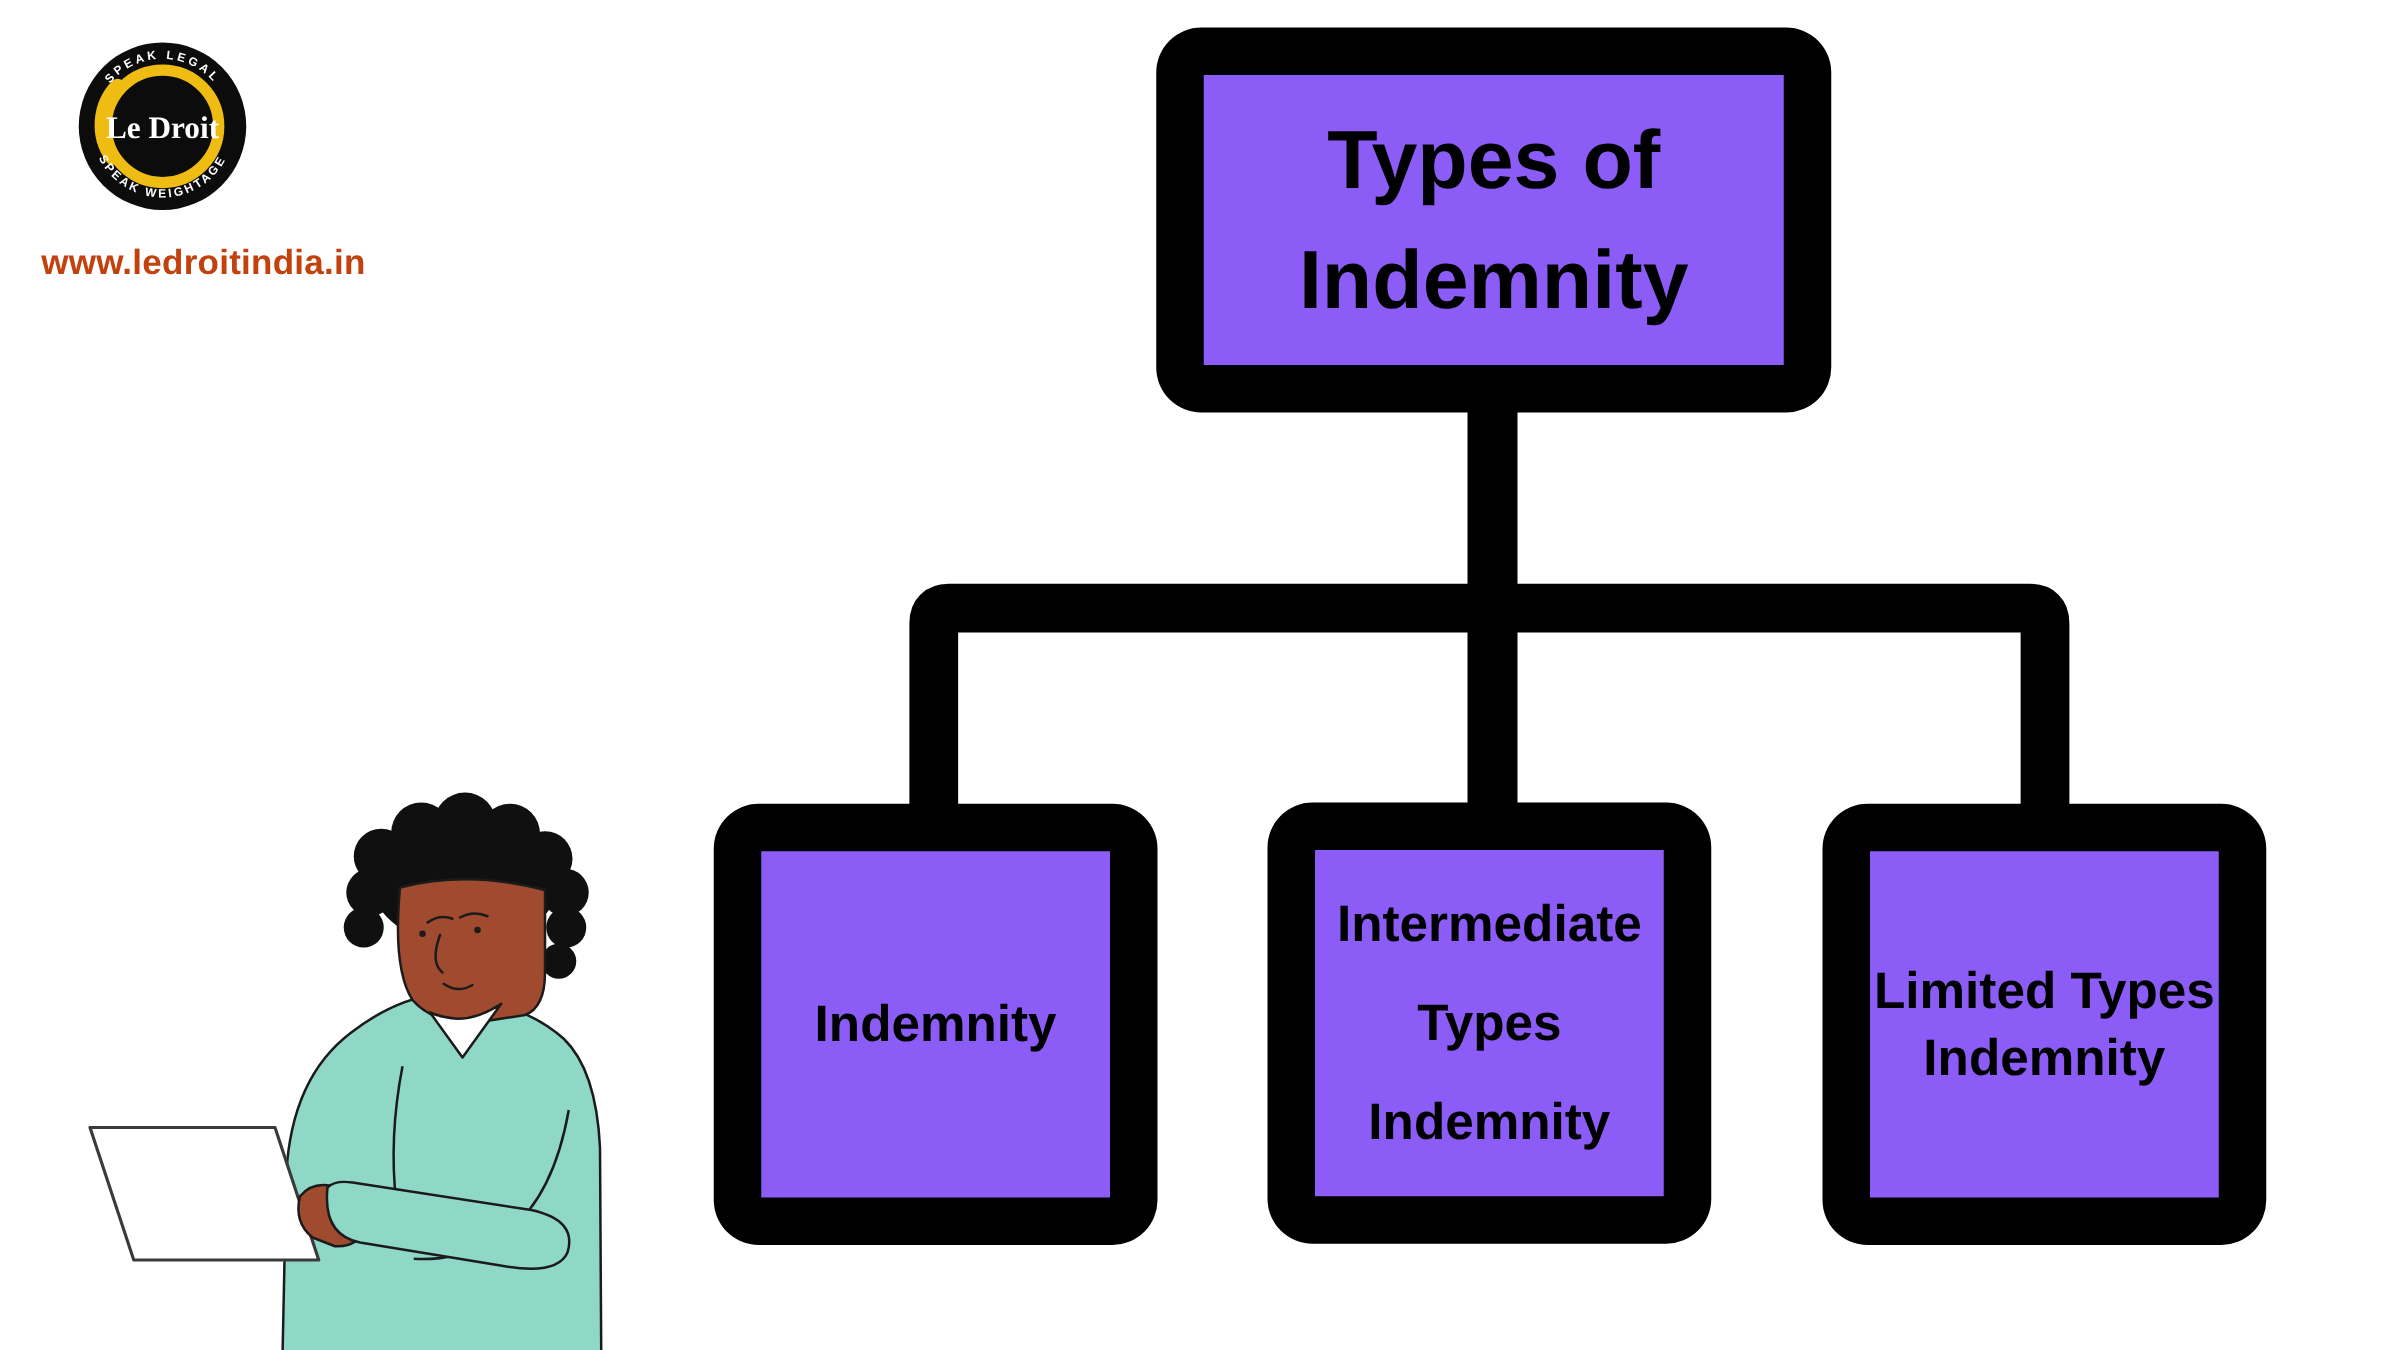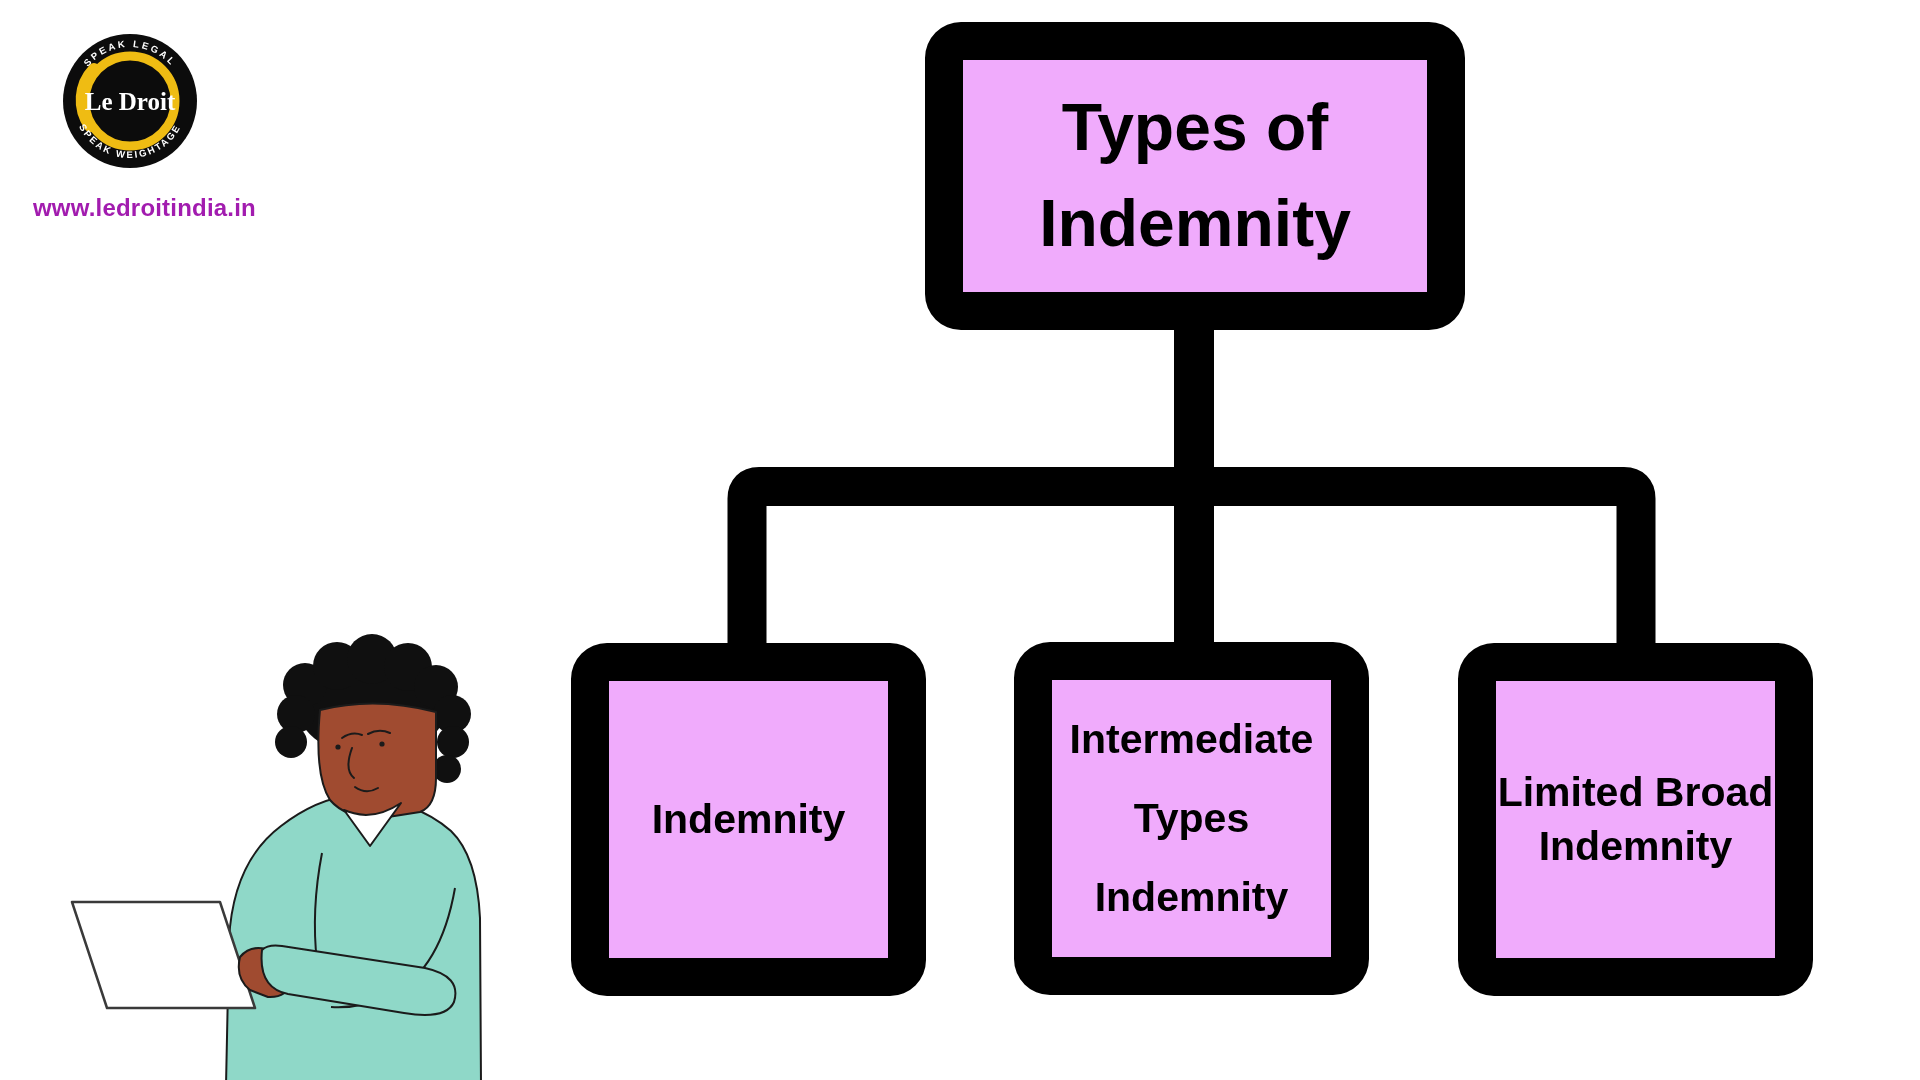--- a/index.html
+++ b/index.html
@@ -2,36 +2,36 @@
 <html><head>
 <meta charset="utf-8">
 <style>
   html,body{margin:0;padding:0;background:#ffffff;}
   .canvas{
     position:relative;width:1920px;height:1080px;background:#ffffff;
     overflow:hidden;font-family:"Liberation Sans","DejaVu Sans",sans-serif;
   }
   
   .node{
-    position:absolute;background:#f0abfc;border:38px solid #000000;
+    position:absolute;background:#8b5cf6;border:38px solid #000000;
     border-radius:36px;box-sizing:border-box;display:flex;flex-direction:column;
     align-items:center;justify-content:center;text-align:center;color:#000;
     font-weight:700;z-index:2;
   }
   .node--root{left:925px;top:22px;width:540px;height:308px;font-size:66px;line-height:1.45;}
   .node--child{width:355px;height:353px;font-size:41px;line-height:1.3;}
   .node--c0{left:571px;top:643px;}
   .node--c1{left:1014px;top:642px;gap:26px;}
   .node--c2{left:1458px;top:643px;}
   .connector-svg{position:absolute;left:0;top:0;z-index:1;}
   
   .logo{position:absolute;left:60px;top:30px;width:140px;height:142px;}
   .website{
-    position:absolute;left:33px;top:194px;font-size:24px;font-weight:700;
-    color:#a21caf;letter-spacing:.2px;
+    position:absolute;left:33px;top:194px;font-size:28px;font-weight:700;
+    color:#c2410c;letter-spacing:.2px;
   }
   
   .person{position:absolute;left:0px;top:520px;}
 </style>
 </head>
 <body>
 
 <div class="canvas">
 
   <svg class="connector-svg" width="1920" height="1080" viewBox="0 0 1920 1080" aria-hidden="true">
@@ -48,21 +48,21 @@
     <div>Indemnity</div>
   </div>
 
   <div class="node node--child node--c1">
     <div>Intermediate</div>
     <div>Types</div>
     <div>Indemnity</div>
   </div>
 
   <div class="node node--child node--c2">
-    <div>Limited Broad</div>
+    <div>Limited Types</div>
     <div>Indemnity</div>
   </div>
 
   <svg class="logo" viewBox="0 0 140 140">
     <defs>
       <path id="arcTop" d="M 16 70 A 54 54 0 1 1 124 70"></path>
       <path id="arcBottom" d="M 13 70 A 57 57 0 0 0 127 70"></path>
     </defs>
     <circle cx="70" cy="70" r="67" fill="#0c0c0c"></circle>
     <circle cx="70" cy="70" r="45" fill="none" stroke="#EFBC13" stroke-width="9"></circle>

